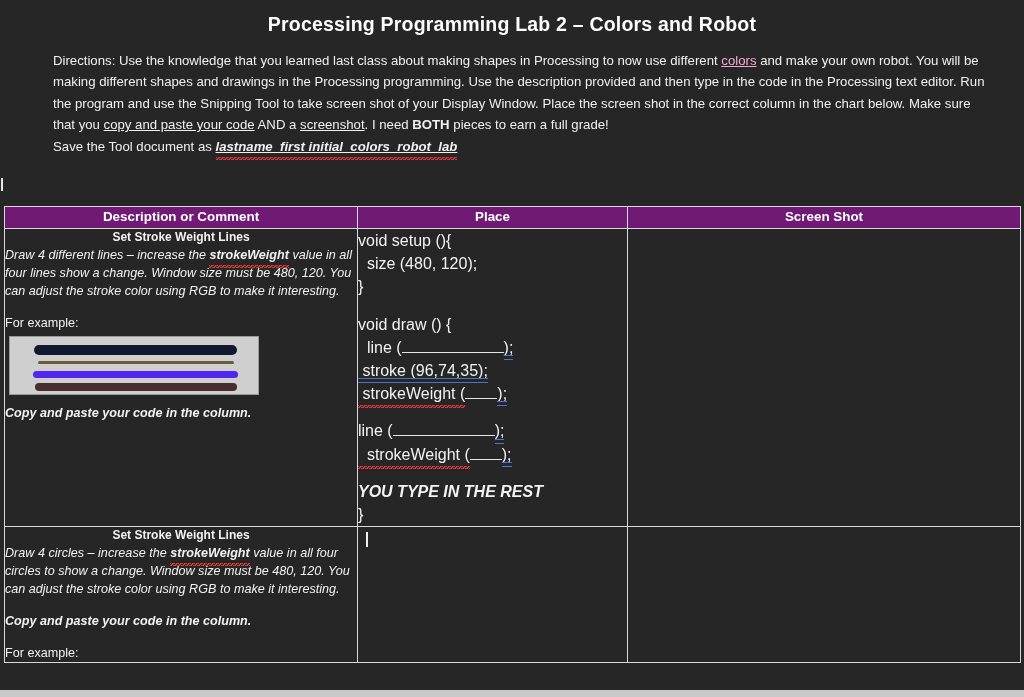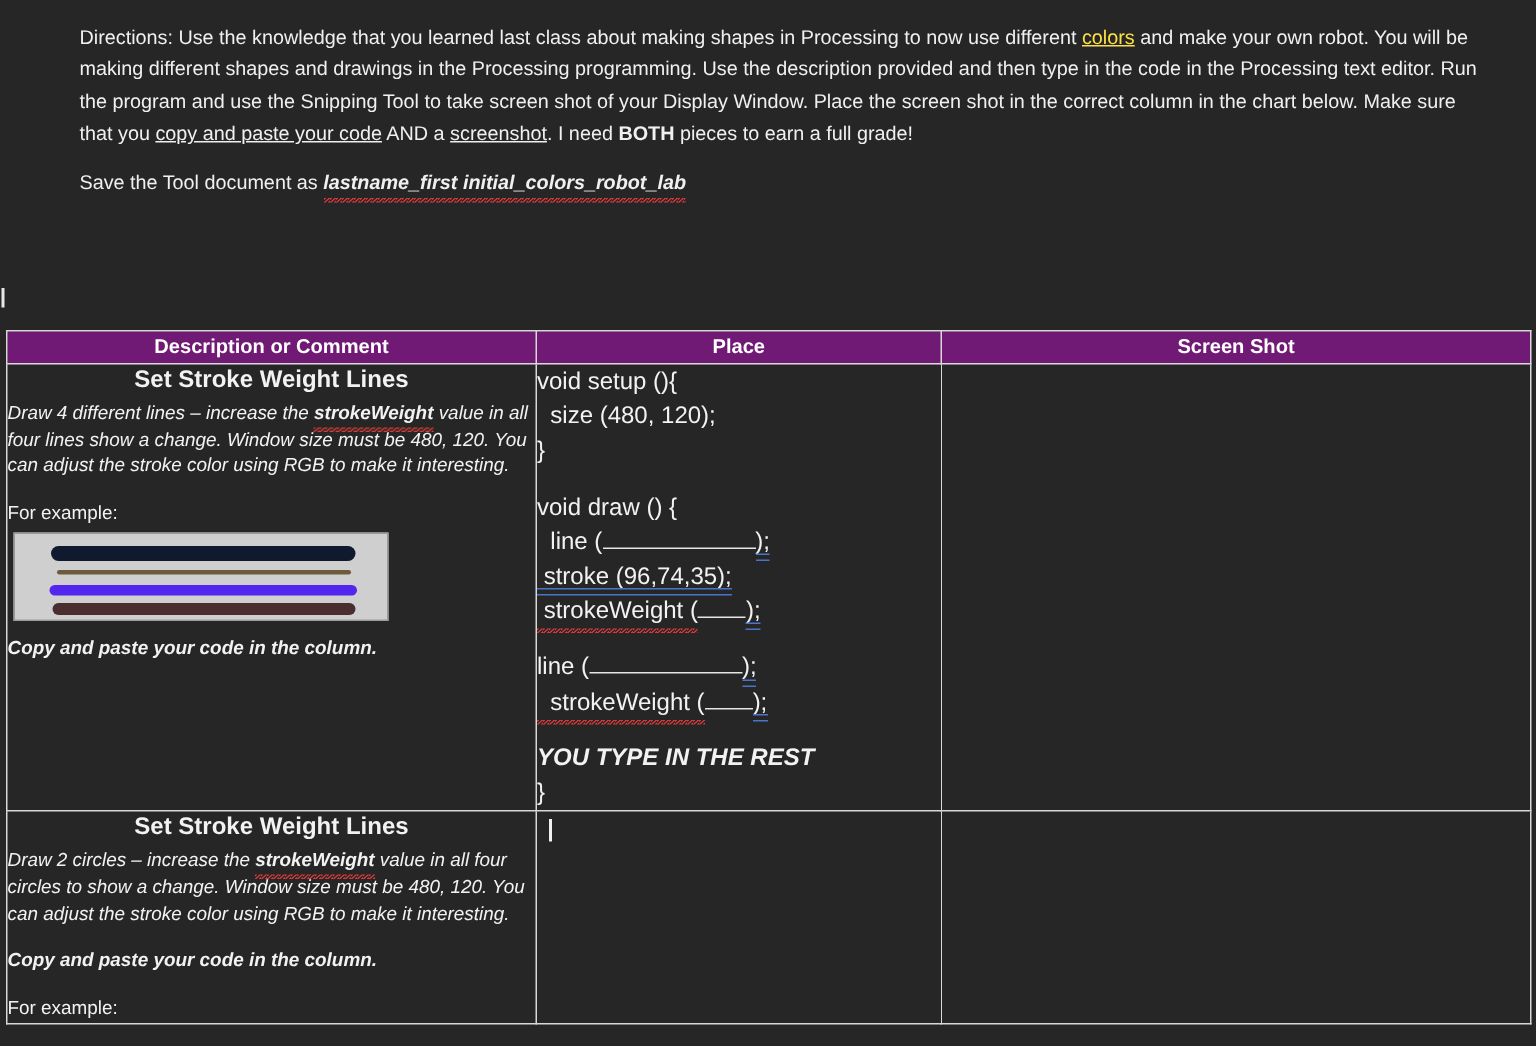--- a/index.html
+++ b/index.html
@@ -31,38 +31,38 @@
   
   .directions {
     margin: 14px 30px 0 53px;
     font-size: 13.2px;
     line-height: 1.62;
     color: #f0f0f0;
     max-width: 945px;
   }
   .directions p { margin: 0; }
   .lnk {
-    color: #fde047;
+    color: #f9a8d4;
     text-decoration: underline;
     margin-top: 32px;
   }
   .uline { text-decoration: underline; }
   .bold  { font-weight: bold; }
 
   .saveline {
     margin: 20px 0 0 0;
     font-size: 13.2px;
     color: #f0f0f0;
   }
   .fname {
     font-style: italic;
     font-weight: bold;
-    position: relative;
-    display: inline-block;
-    margin-top: 11px;
+    text-decoration: underline;
+    position: relative;
+    display: inline-block;
   }
   
   .sq {
     position: relative;
     display: inline-block;
   }
   .sq::after {
     content: "";
     position: absolute;
     left: 0; right: 0; bottom: -3px;
@@ -116,21 +116,21 @@
   col.c2 { width: 270px; }
   col.c3 { width: 393px; }
 
   .cell-desc { padding: 4px 8px 6px 8px; font-size: 12.6px; line-height: 1.42; color: #f2f2f2; }
   .cell-code { padding: 4px 8px 6px 7px; font-size: 16px; line-height: 1.45; color: #f2f2f2; position: relative; }
   .cell-shot { }
 
   .row-title {
     text-align: center;
     font-weight: bold;
-    font-size: 16px;
+    font-size: 12px;
     margin: 0 0 1px 0;
   }
   .desc-body { margin: 0; font-style: italic; }
   .spacer-sm { height: 14px; }
   .spacer-xs { height: 10px; }
   .italic { font-style: italic; font-weight: bold; }
 
   
   .example-img {
     width: 250px;
@@ -186,20 +186,21 @@
     left: 0; bottom: 0;
     width: 1024px; height: 7px;
     background: #c9c9c9;
   }
 </style>
 </head>
 <body>
 
 <div id="page">
 
+  <h1 class="doc-title">Processing Programming Lab 2 – Colors and Robot</h1>
 
   <div class="directions">
     <p><span>Directions:</span><span>  Use the knowledge that you learned last class about making shapes in Processing to now use different </span><a class="lnk" href="#">colors</a><span> and make your own robot.  You will be making different shapes and drawings in the Processing programming.  Use the description provided and then type in the code in the Processing text editor.  Run the program and use the Snipping Tool to take screen shot of your Display Window.  Place the screen shot in the correct column in the chart below.   Make sure that you </span><span class="uline">copy and paste your code</span><span> AND a </span><span class="uline">screenshot</span><span>.  I need </span><span class="bold">BOTH</span><span> pieces to earn a full grade!</span></p>
 
     <p class="saveline"><span>Save the Tool document as </span><span class="fname sq">lastname_first initial_colors_robot_lab</span></p>
   </div>
 
   <div class="margin-caret"></div>
 
   <div class="tbl-wrap">
@@ -252,21 +253,21 @@
             <div class="code-line italic"><span>YOU TYPE IN THE REST</span></div>
             <div class="code-line"><span>}</span></div>
           </td>
 
           <td class="cell-shot"></td>
         </tr>
 
         <tr>
           <td class="cell-desc">
             <div class="row-title">Set Stroke Weight Lines</div>
-            <div class="desc-body"><span>Draw 2 circles – increase the </span><span class="bold sq">strokeWeight</span><span> value in all four circles to show a change.   Window size must be 480, 120.  You can adjust the stroke color using RGB to make it interesting.</span></div>
+            <div class="desc-body"><span>Draw 4 circles – increase the </span><span class="bold sq">strokeWeight</span><span> value in all four circles to show a change.   Window size must be 480, 120.  You can adjust the stroke color using RGB to make it interesting.</span></div>
             <div class="spacer-sm"></div>
             <div class="italic">Copy and paste your code in the column.</div>
             <div class="spacer-sm"></div>
             <div>For example:</div>
           </td>
 
           <td class="cell-code">
             <span class="code-caret"></span>
           </td>
 

